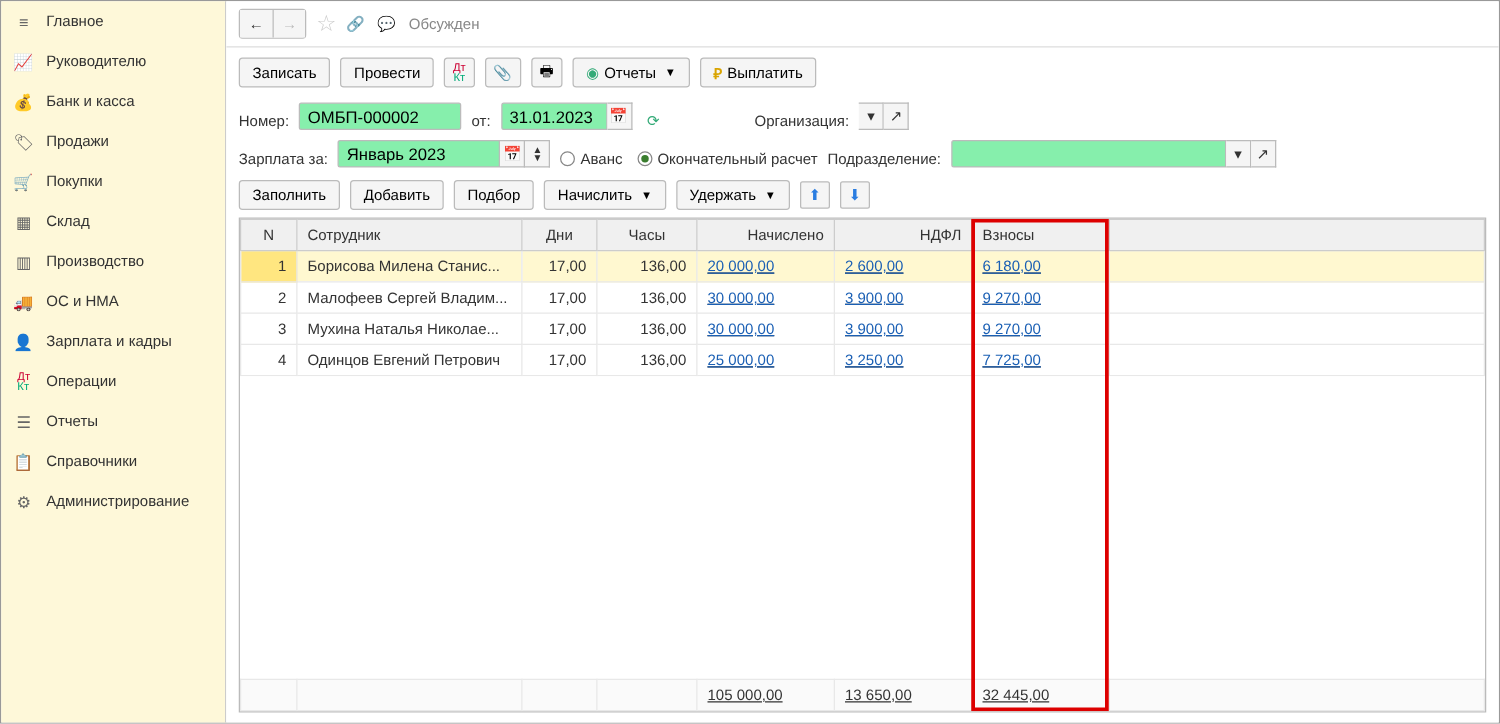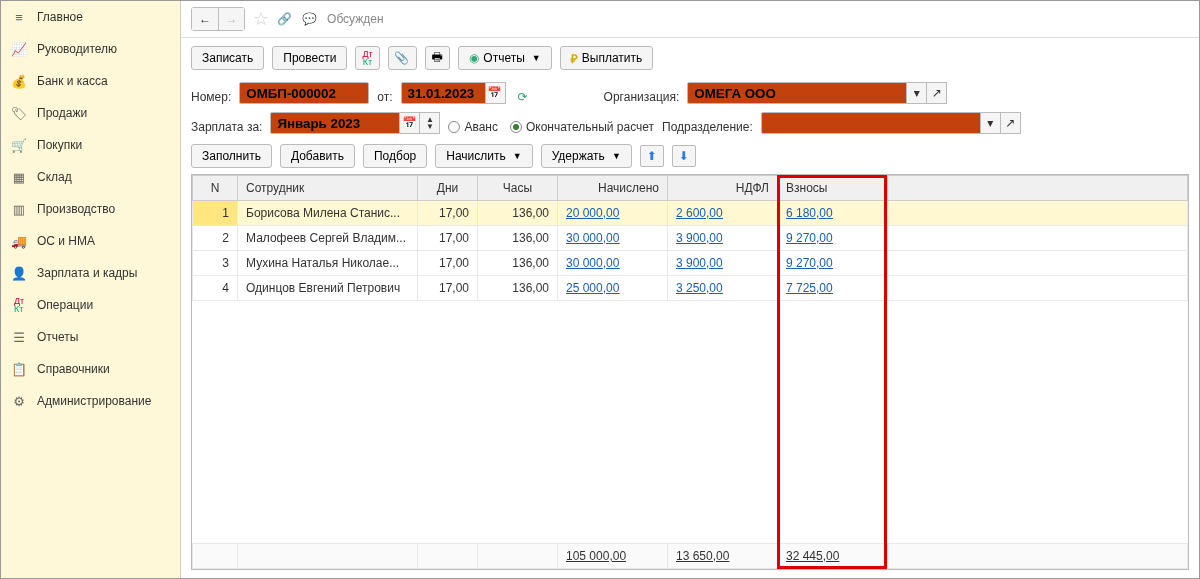--- a/index.html
+++ b/index.html
@@ -16,21 +16,21 @@
 .nav-btn.disabled { color: #bbb; }
 .star { color: #ccc; font-size: 18px; cursor: pointer; }
 .page-title { font-size: 19px; font-weight: normal; flex: 1; }
 .title-right { display: flex; gap: 10px; align-items: center; color: #888; }
 .toolbar { display: flex; align-items: center; padding: 8px 10px; gap: 8px; flex-wrap: wrap; }
 .btn { border: 1px solid #bbb; background: #f5f5f5; padding: 4px 10px; border-radius: 3px; cursor: pointer; display: inline-flex; align-items: center; gap: 4px; height: 24px; font-size: 12px; }
 .btn-primary { background: #ffd933; border-color: #c9a800; font-weight: bold; }
 .btn-icon { padding: 4px 6px; }
 .form-row { display: flex; align-items: flex-end; padding: 4px 10px; gap: 8px; flex-wrap: wrap; }
 .field-label { color: #333; white-space: nowrap; }
-.input { border: 1px solid #bbb; padding: 3px 6px; border-radius: 2px; background: #c2410c; height: 22px; font-weight: bold; }
+.input { border: 1px solid #bbb; padding: 3px 6px; border-radius: 2px; background: #86efac; height: 22px; }
 .input-group { display: flex; align-items: center; }
 .input-group .input { border-radius: 2px 0 0 2px; }
 .input-group .icon-btn { border: 1px solid #bbb; border-left: none; height: 22px; width: 20px; display: flex; align-items: center; justify-content: center; background: #f5f5f5; cursor: pointer; }
 .radio-group { display: flex; align-items: center; gap: 12px; }
 .radio { display: flex; align-items: center; gap: 4px; cursor: pointer; }
 .radio-dot { width: 12px; height: 12px; border: 1px solid #888; border-radius: 50%; display: flex; align-items: center; justify-content: center; }
 .radio-dot.checked::after { content: ''; width: 6px; height: 6px; background: #3a7d2e; border-radius: 50%; }
 .second-toolbar { display: flex; align-items: center; padding: 6px 10px; gap: 8px; }
 .arrow-btn { border: 1px solid #bbb; background: #f5f5f5; width: 24px; height: 22px; display: flex; align-items: center; justify-content: center; cursor: pointer; border-radius: 2px; }
 .table-wrap { flex: 1; margin: 0 10px 0 10px; border: 1px solid #bbb; display: flex; flex-direction: column; overflow: hidden; position: relative; }
@@ -152,21 +152,20 @@
       <input class="input" style="width: 130px;" value="ОМБП-000002">
       <span class="field-label">от:</span>
       <div class="input-group">
         <input class="input" style="width: 85px;" value="31.01.2023">
         <div class="icon-btn">📅</div>
       </div>
       <span style="color:#3a7;cursor:pointer;margin-left:4px">⟳</span>
       <span style="flex:0 0 60px"></span>
       <span class="field-label">Организация:</span>
       <div class="input-group sel-wide">
-        <input class="input" style="flex: 1 1 0%;" value="ОМЕГА ООО">
         <div class="icon-btn">▾</div>
         <div class="icon-btn">↗</div>
       </div>
     </div>
 
     <div class="form-row">
       <span class="field-label">Зарплата за:</span>
       <div class="input-group">
         <input class="input" style="width: 130px;" value="Январь 2023">
         <div class="icon-btn">📅</div>

